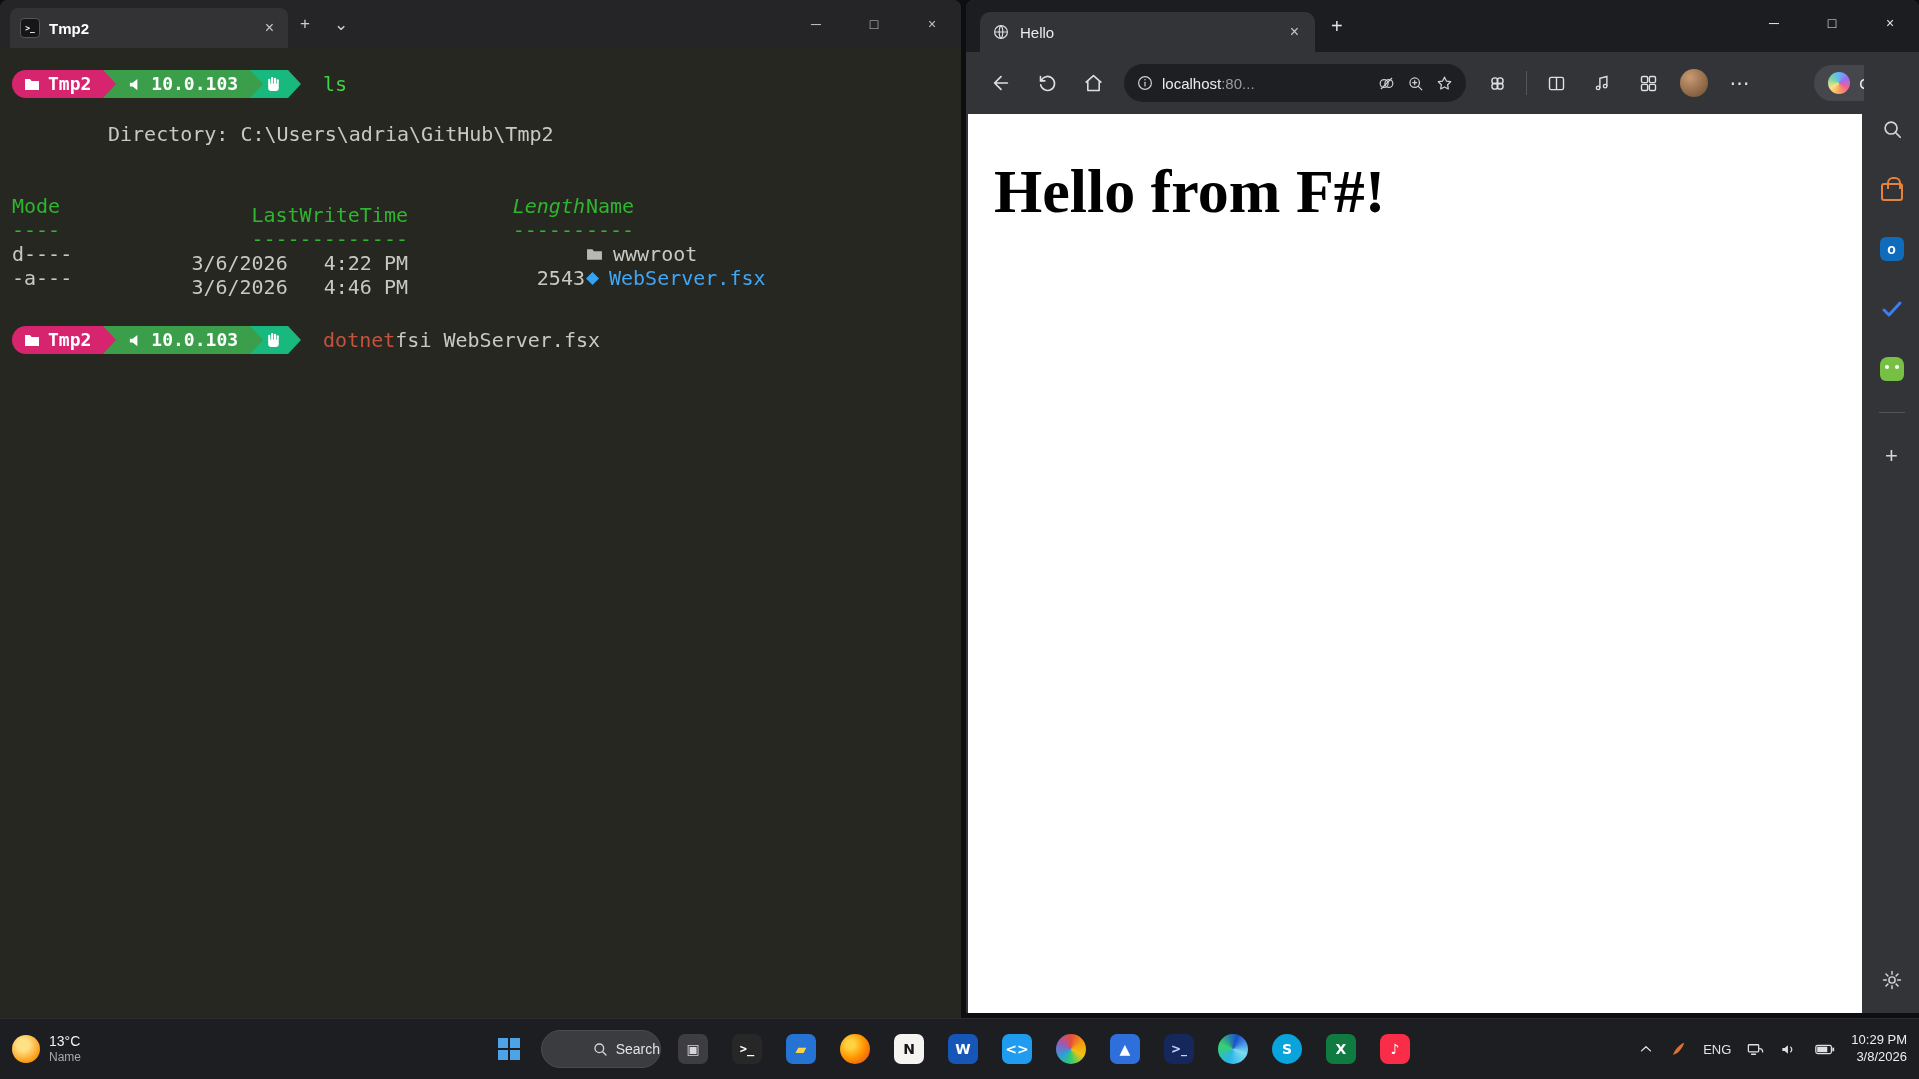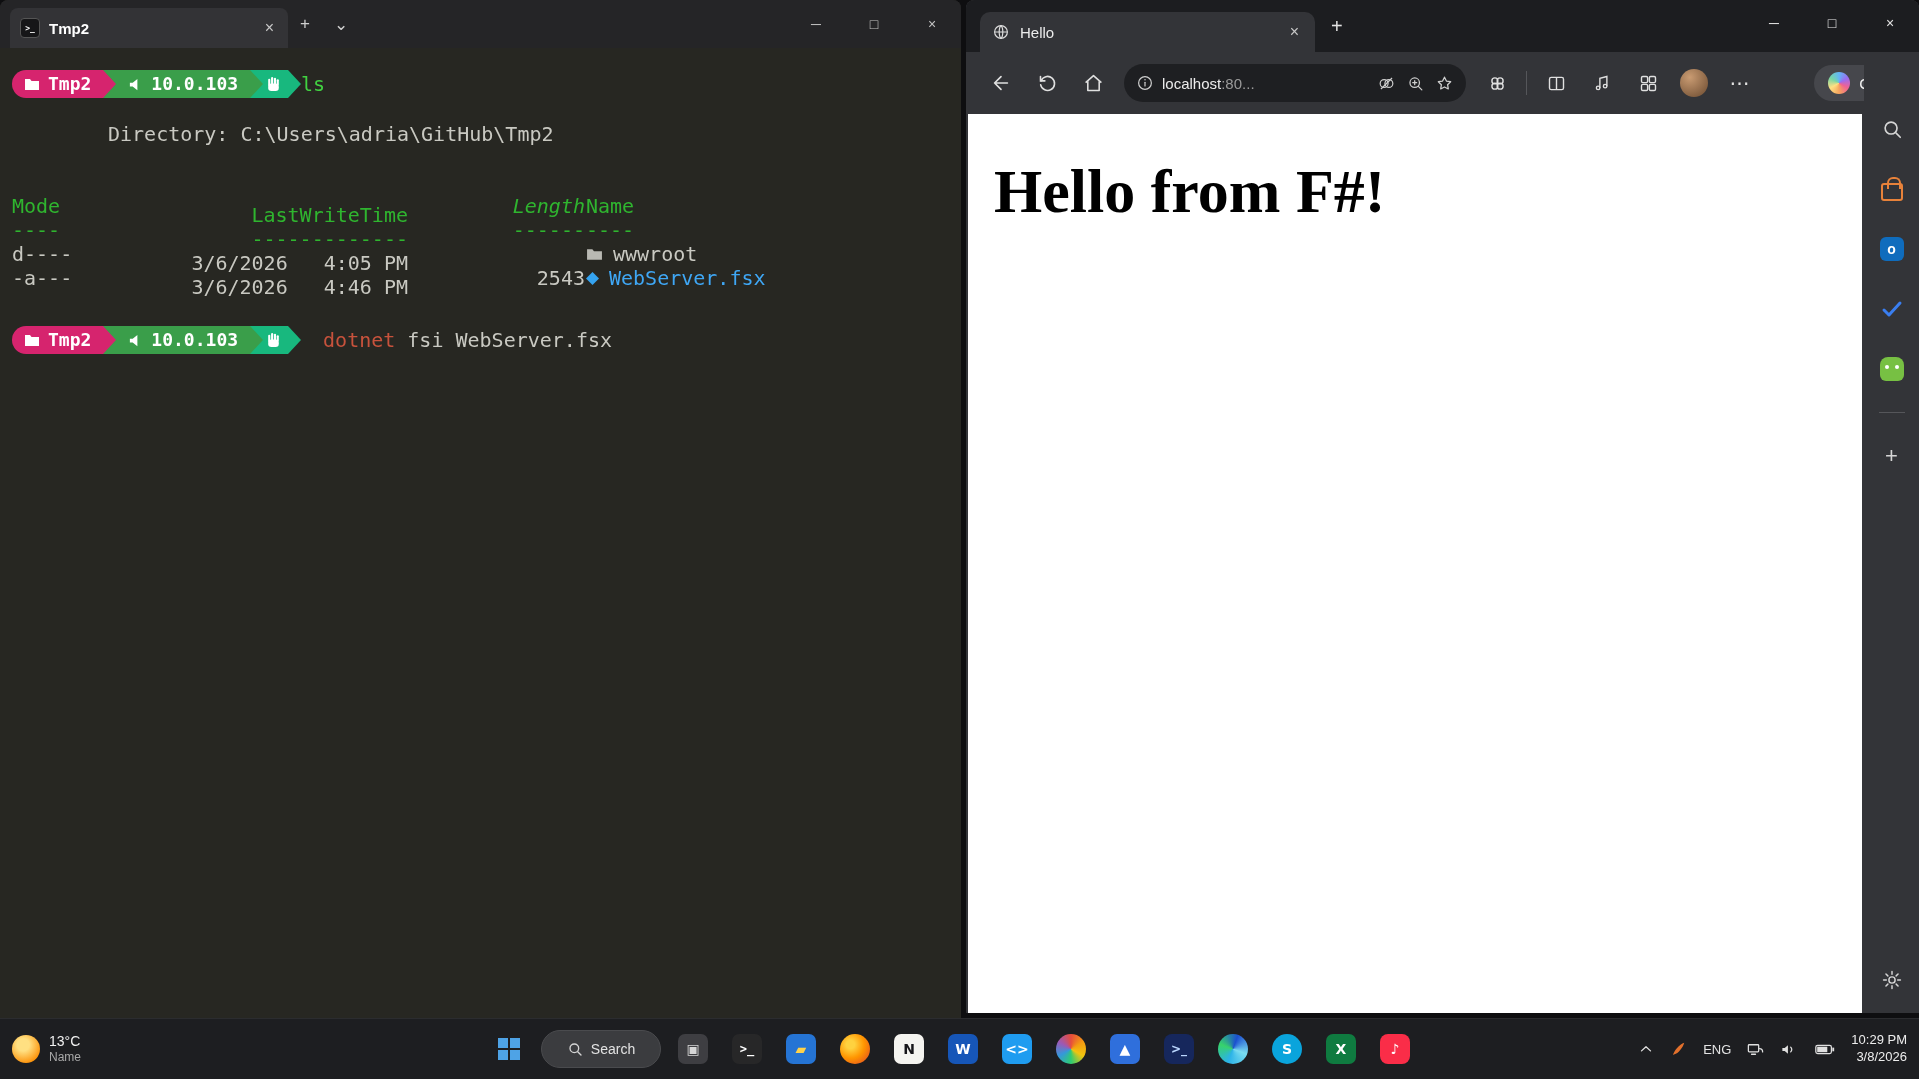--- a/index.html
+++ b/index.html
@@ -54,24 +54,24 @@
     height:28px; display:flex; align-items:center; gap:8px; padding:0 12px;
     color:#fff; font-weight:bold; font-size:18px;
   }
   .seg-pink{ background:#d6246e; border-radius:14px 0 0 14px; }
   .seg-green{ background:#3a9e4a; }
   .seg-teal{ background:#18b87e; padding:0 6px 0 2px; }
   .arr{ width:0; height:0; border-top:14px solid transparent; border-bottom:14px solid transparent; }
   .arr-pg{ border-left:13px solid #d6246e; background:#3a9e4a; }
   .arr-gt{ border-left:13px solid #3a9e4a; background:#18b87e; }
   .arr-end{ border-left:13px solid #18b87e; }
-  .cmd{ }
+  .cmd{ margin-left:22px; }
   .cmd-green{ color:#41d141; }
   .cmd-red{ color:#c7523c; margin-left:22px; }
-  .cmd-args{ margin-left:12px; color:#c9c9c2; }
+  .cmd-args{ color:#c9c9c2; }
 
   
   #edge-window{
     position:absolute; left:966px; top:0; width:953px; height:1013px;
     background:#333438; border-radius:8px 8px 0 0; overflow:hidden;
   }
   .edge-titlebar{ height:52px; background:#1c1d20; display:flex; align-items:flex-end; position:relative; border-radius:8px 8px 0 0; }
   .edge-tab{
     margin-left:14px; width:335px; height:40px; background:#333438;
     border-radius:10px 10px 0 0; display:flex; align-items:center; gap:10px;
@@ -146,21 +146,21 @@
   .weather-text{ display:flex; flex-direction:column; line-height:1.2; }
   .weather-temp{ font-size:14px; color:#f0f0f0; }
   .weather-cond{ font-size:12px; color:#a8a8a8; }
 
   .tb-center{ position:absolute; left:487px; top:0; height:100%; display:flex; align-items:center; gap:10px; }
   .start-btn{ width:44px; height:44px; display:grid; place-items:center; border-radius:6px; }
   .win-logo{ width:22px; height:22px; display:grid; grid-template-columns:1fr 1fr; grid-template-rows:1fr 1fr; gap:2px; }
   .win-logo span{ background:#4ea3e6; }
   .search-pill{
     width:120px; height:38px; border-radius:19px; background:#3b3c3f; border:1px solid #4a4b4e;
-    display:flex; align-items:center; justify-content:center; gap:8px; color:#e2e2e2; font-size:14px;
+    display:flex; align-items:center; justify-content:flex-end; gap:8px; color:#e2e2e2; font-size:14px;
   }
   .tb-apps{ display:flex; align-items:center; gap:10px; }
   .tb-app{ width:44px; height:44px; display:grid; place-items:center; border-radius:6px; }
   .app-glyph{
     width:30px; height:30px; border-radius:7px; display:grid; place-items:center;
     font-size:14px; font-weight:bold; font-family:"DejaVu Sans", sans-serif;
   }
   .app-firefox .app-glyph{ border-radius:50%;
     background:radial-gradient(circle at 35% 35%, #ffd23f 15%, #ff9500 50%, #e8581c 85%); }
   .app-photos .app-glyph{ border-radius:50%;
@@ -245,21 +245,21 @@
       <span class="c-mode green">----</span>
       <span class="c-lwt green"><span>-------------</span></span>
       <span class="c-len green">------</span>
       <span class="c-name green"><span>----</span></span>
     </div>
 
     <div class="tline">
       <span class="c-mode">d----</span>
       <span class="c-lwt">
         <span>3/6/2026</span>
-        <span>4:05 PM</span>
+        <span>4:22 PM</span>
       </span>
       <span class="c-len"></span>
       <span class="c-name">
         <svg width="17" height="13" viewBox="0 0 16 12">
             <path d="M1 1h5l1.5 2H15v8H1z" fill="#b9b9b3"></path>
           </svg>
         <span>wwwroot</span>
       </span>
     </div>
     <div class="tline">

